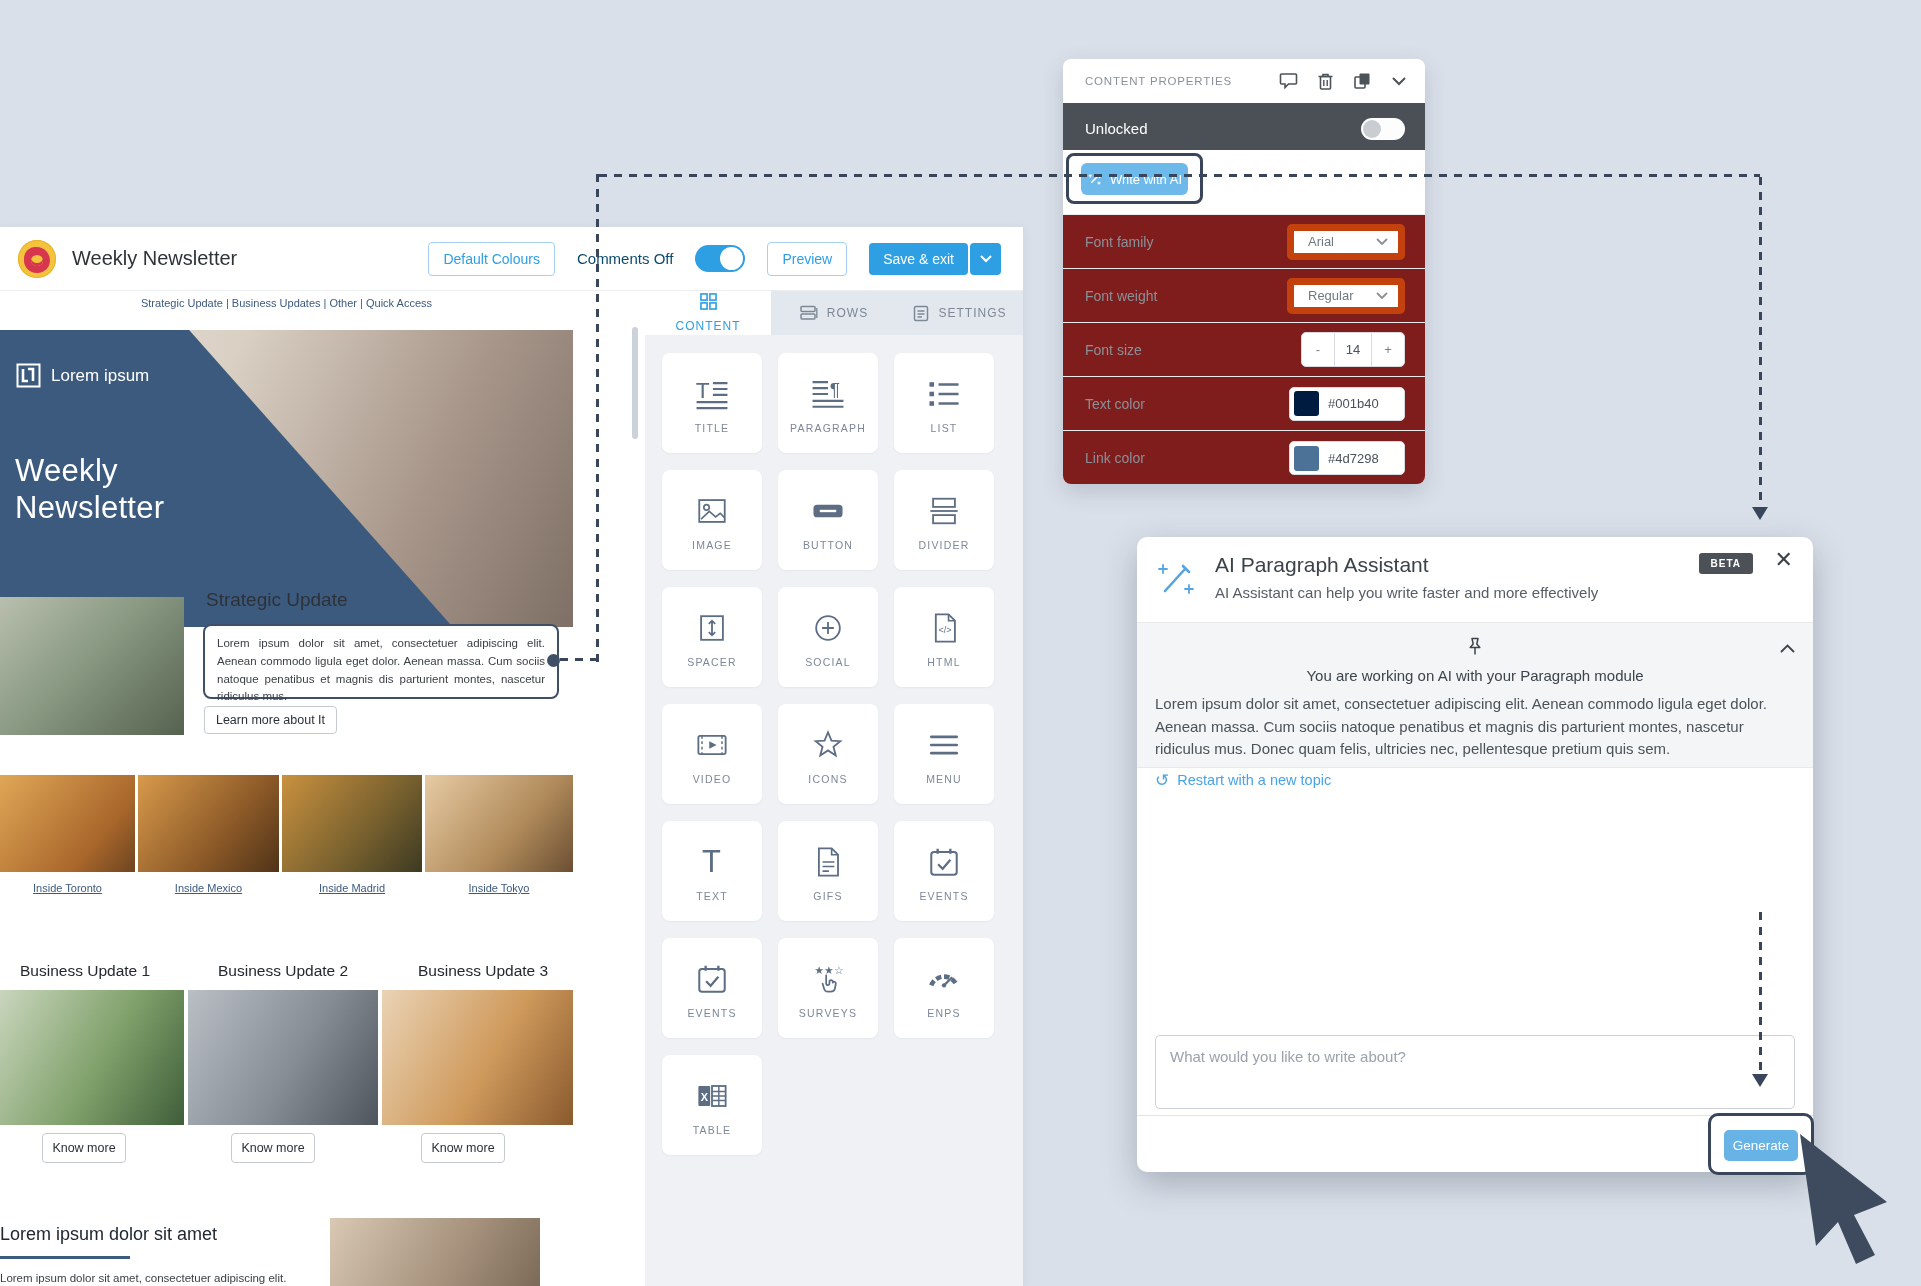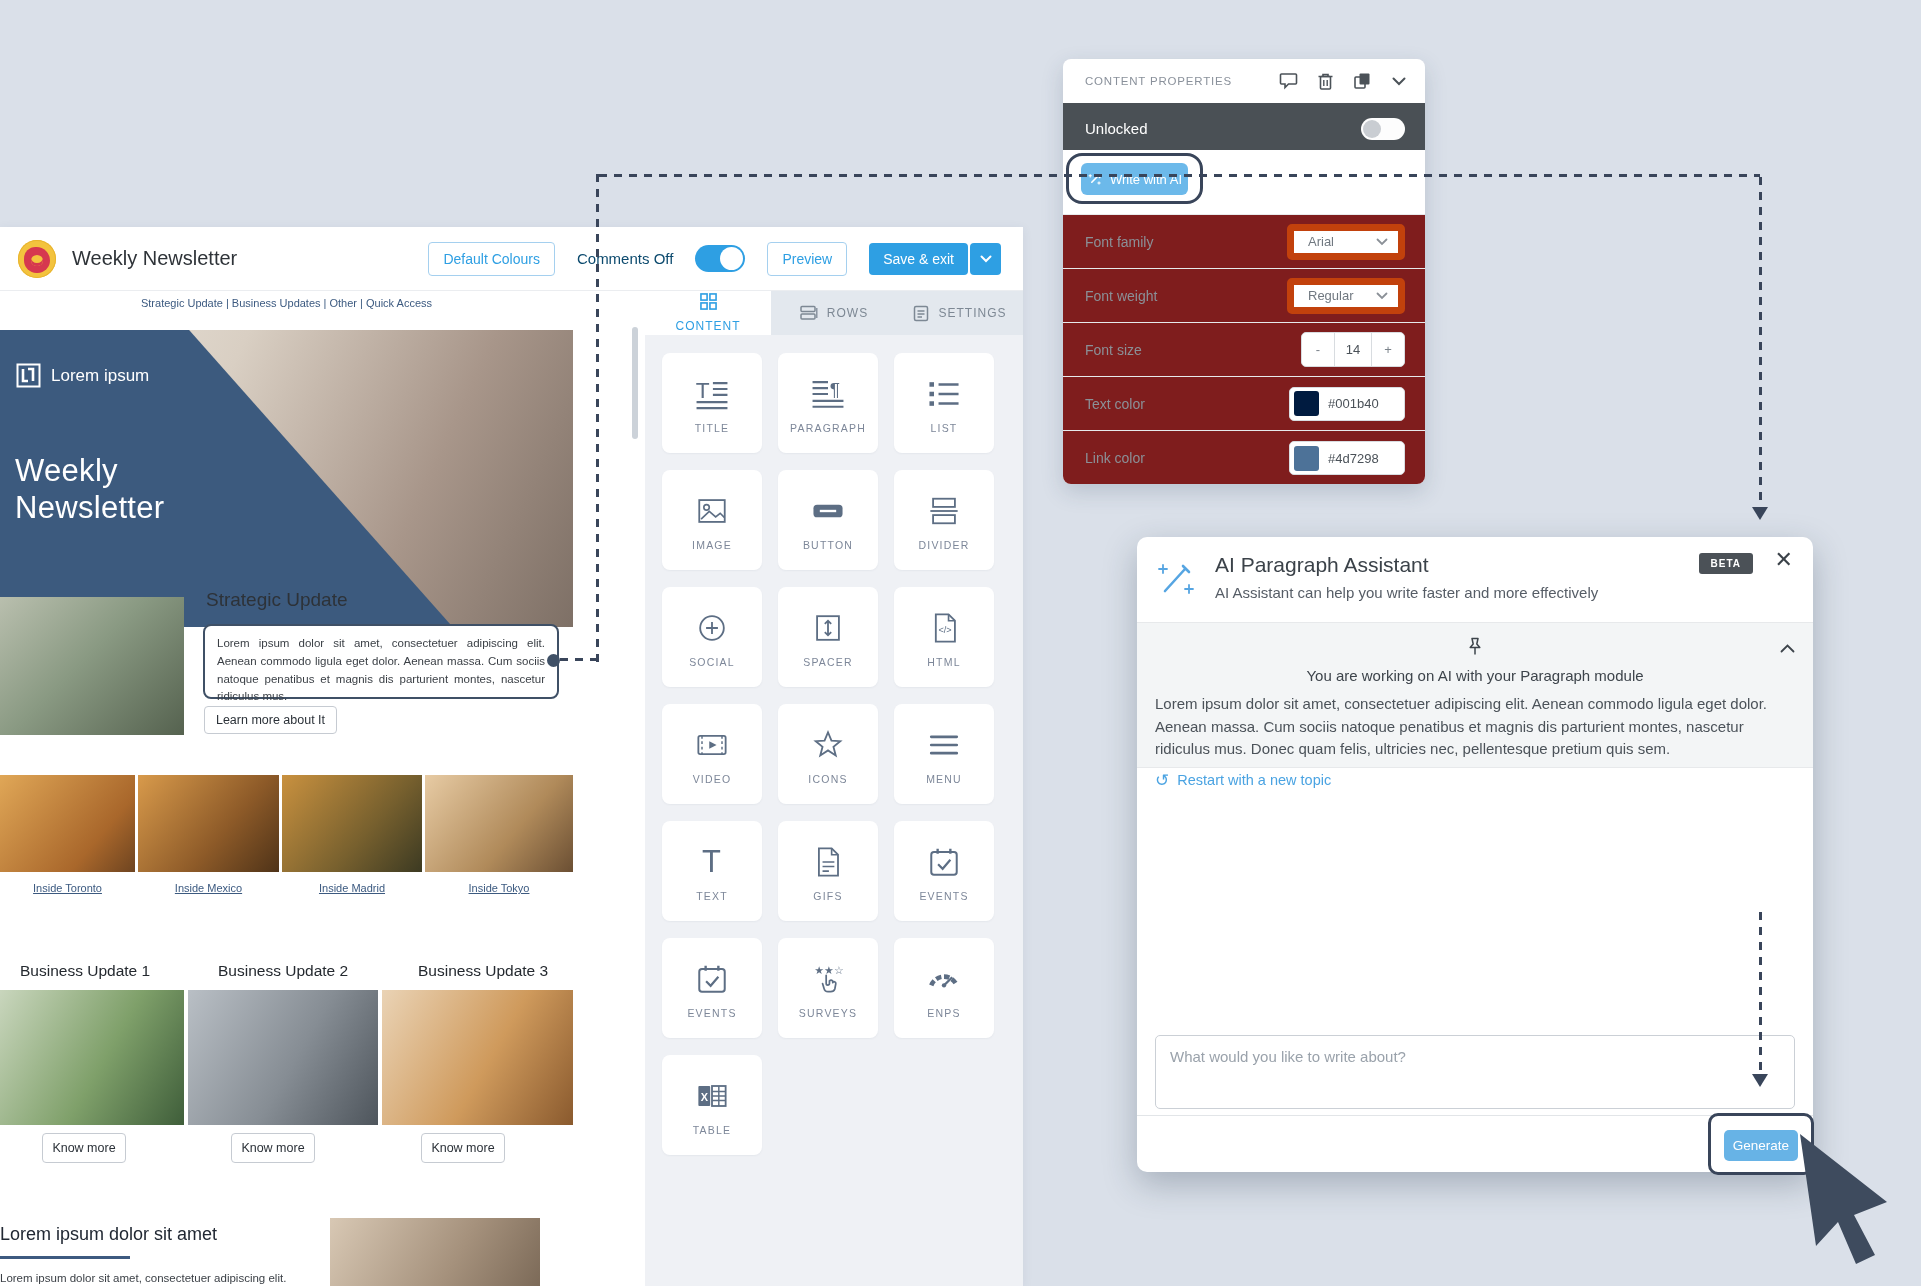--- a/index.html
+++ b/index.html
@@ -58,21 +58,21 @@
 
   
   .props{position:absolute;left:1063px;top:59px;width:362px;height:425px;background:#fff;border-radius:8px;box-shadow:0 8px 22px rgba(40,60,90,.18);z-index:10;overflow:hidden;}
   .props-hd{height:44px;display:flex;align-items:center;padding:0 16px 0 22px;}
   .props-title{font-size:11.5px;letter-spacing:.8px;color:#8a919b;}
   .props-icons{margin-left:auto;display:flex;gap:17px;align-items:center;}
   .pic{width:20px;height:20px;display:flex;align-items:center;justify-content:center;cursor:pointer;}
   .unlocked{height:47px;background:#4a5055;display:flex;align-items:center;padding:4px 20px 0 22px;color:#fff;font-size:15px;}
   .u-toggle{margin-left:auto;width:44px;height:22px;border-radius:11px;background:#fdfdfd;position:relative;cursor:pointer;}
   .u-toggle .knob{position:absolute;left:2px;top:2px;width:18px;height:18px;border-radius:50%;background:#c9cdd2;}
-  .ai-box{position:absolute;left:3px;top:94px;width:137px;height:51px;border:3px solid #39455a;border-radius:16px;background:#fff;z-index:60;}
+  .ai-box{position:absolute;left:3px;top:94px;width:137px;height:51px;border:3px solid #39455a;border-radius:8px;background:#fff;z-index:60;}
   .ai-btn{position:absolute;left:12px;top:7px;width:107px;height:32px;background:#6cb9ea;border:none;border-radius:6px;color:#fff;font-size:13px;display:flex;align-items:center;justify-content:center;gap:7px;cursor:pointer;}
   .prows{position:absolute;left:0;top:155px;width:362px;height:270px;background:#7f1d1d;border-top:1px solid #e8eaec;}
   .prow{height:54px;display:flex;align-items:center;padding:0 20px 0 22px;border-bottom:1px solid #e7e9eb;}
   .plabel{font-size:14px;color:#8b9097;}
   .pctrl{margin-left:auto;}
   .psel{width:118px;height:36px;background:#fff;border:7px solid #c2410c;border-radius:5px;display:flex;align-items:center;padding:0 10px 0 14px;font-size:13px;color:#707880;cursor:pointer;}
   .psel svg{margin-left:auto;}
   .stepper{display:flex;border:1px solid #d8dce0;border-radius:5px;overflow:hidden;background:#fff;}
   .stepper .cell{width:32px;height:33px;display:flex;align-items:center;justify-content:center;font-size:13px;color:#7a828a;cursor:pointer;}
   .stepper .val{width:38px;border-left:1px solid #d8dce0;border-right:1px solid #d8dce0;color:#4a5158;cursor:default;}
@@ -270,34 +270,34 @@
                 <path d="M7 22 H37" stroke="#5d6e84" stroke-width="2"></path>
                 <rect x="10" y="26.5" width="24" height="9" fill="none" stroke="#5d6e84" stroke-width="2"></rect>
               </svg>
           </span>
           <span class="mlabel">DIVIDER</span>
         </div>
 
         <div class="card">
           <span class="mico">
             <svg width="40" height="40" viewBox="0 0 44 44">
+                <rect x="10" y="9" width="24" height="26" fill="none" stroke="#5d6e84" stroke-width="2"></rect>
+                <path d="M22 14 V30 M18.5 17.5 L22 14 L25.5 17.5 M18.5 26.5 L22 30 L25.5 26.5" fill="none" stroke="#5d6e84" stroke-width="2"></path>
+              </svg>
+          </span>
+          <span class="mlabel">SPACER</span>
+        </div>
+        <div class="card">
+          <span class="mico">
+            <svg width="40" height="40" viewBox="0 0 44 44">
                 <circle cx="22" cy="22" r="13" fill="none" stroke="#5d6e84" stroke-width="2"></circle>
                 <path d="M22 15.5 V28.5 M15.5 22 H28.5" stroke="#5d6e84" stroke-width="2"></path>
               </svg>
           </span>
           <span class="mlabel">SOCIAL</span>
-        </div>
-        <div class="card">
-          <span class="mico">
-            <svg width="40" height="40" viewBox="0 0 44 44">
-                <rect x="10" y="9" width="24" height="26" fill="none" stroke="#5d6e84" stroke-width="2"></rect>
-                <path d="M22 14 V30 M18.5 17.5 L22 14 L25.5 17.5 M18.5 26.5 L22 30 L25.5 26.5" fill="none" stroke="#5d6e84" stroke-width="2"></path>
-              </svg>
-          </span>
-          <span class="mlabel">SPACER</span>
         </div>
         <div class="card">
           <span class="mico">
             <svg width="40" height="40" viewBox="0 0 44 44">
                 <path d="M13 7 H27 L34 14 V37 H13 Z" fill="none" stroke="#5d6e84" stroke-width="2"></path>
                 <path d="M27 7 V14 H34" fill="none" stroke="#5d6e84" stroke-width="1.8"></path>
                 <text x="16" y="28" font-size="10" fill="#5d6e84" font-family="Liberation Mono,monospace">&lt;/&gt;</text>
               </svg>
           </span>
           <span class="mlabel">HTML</span>

